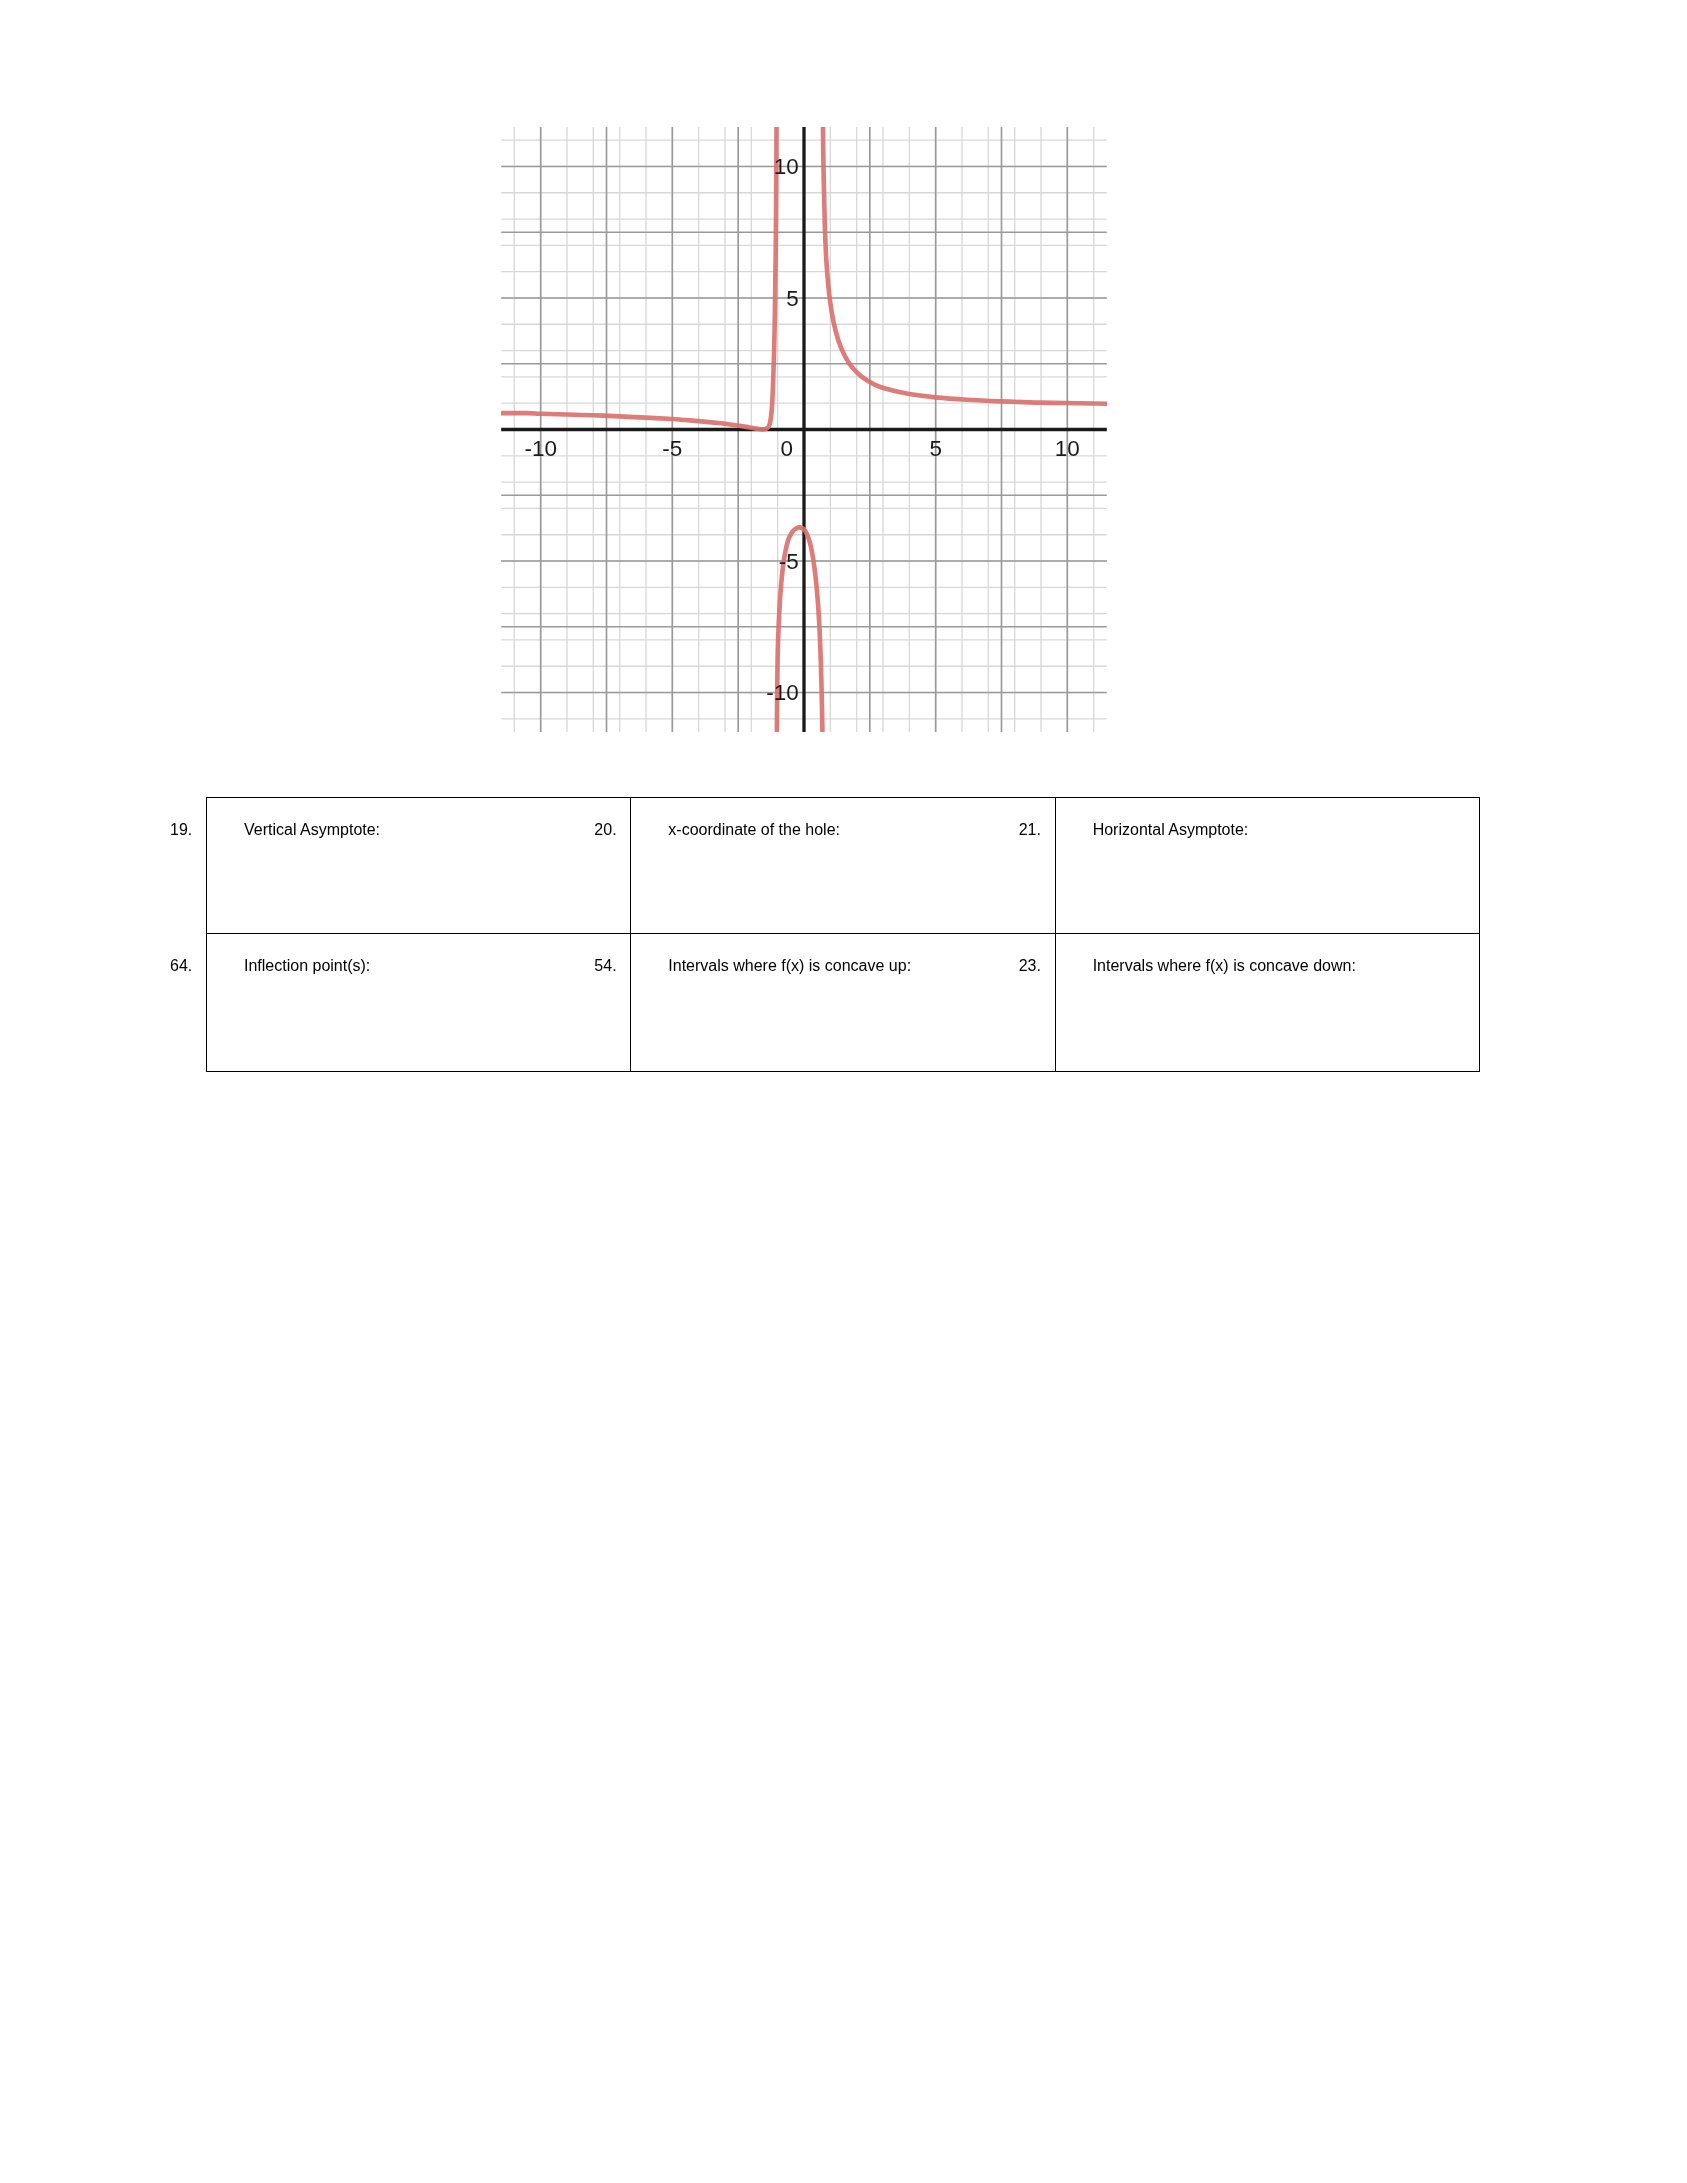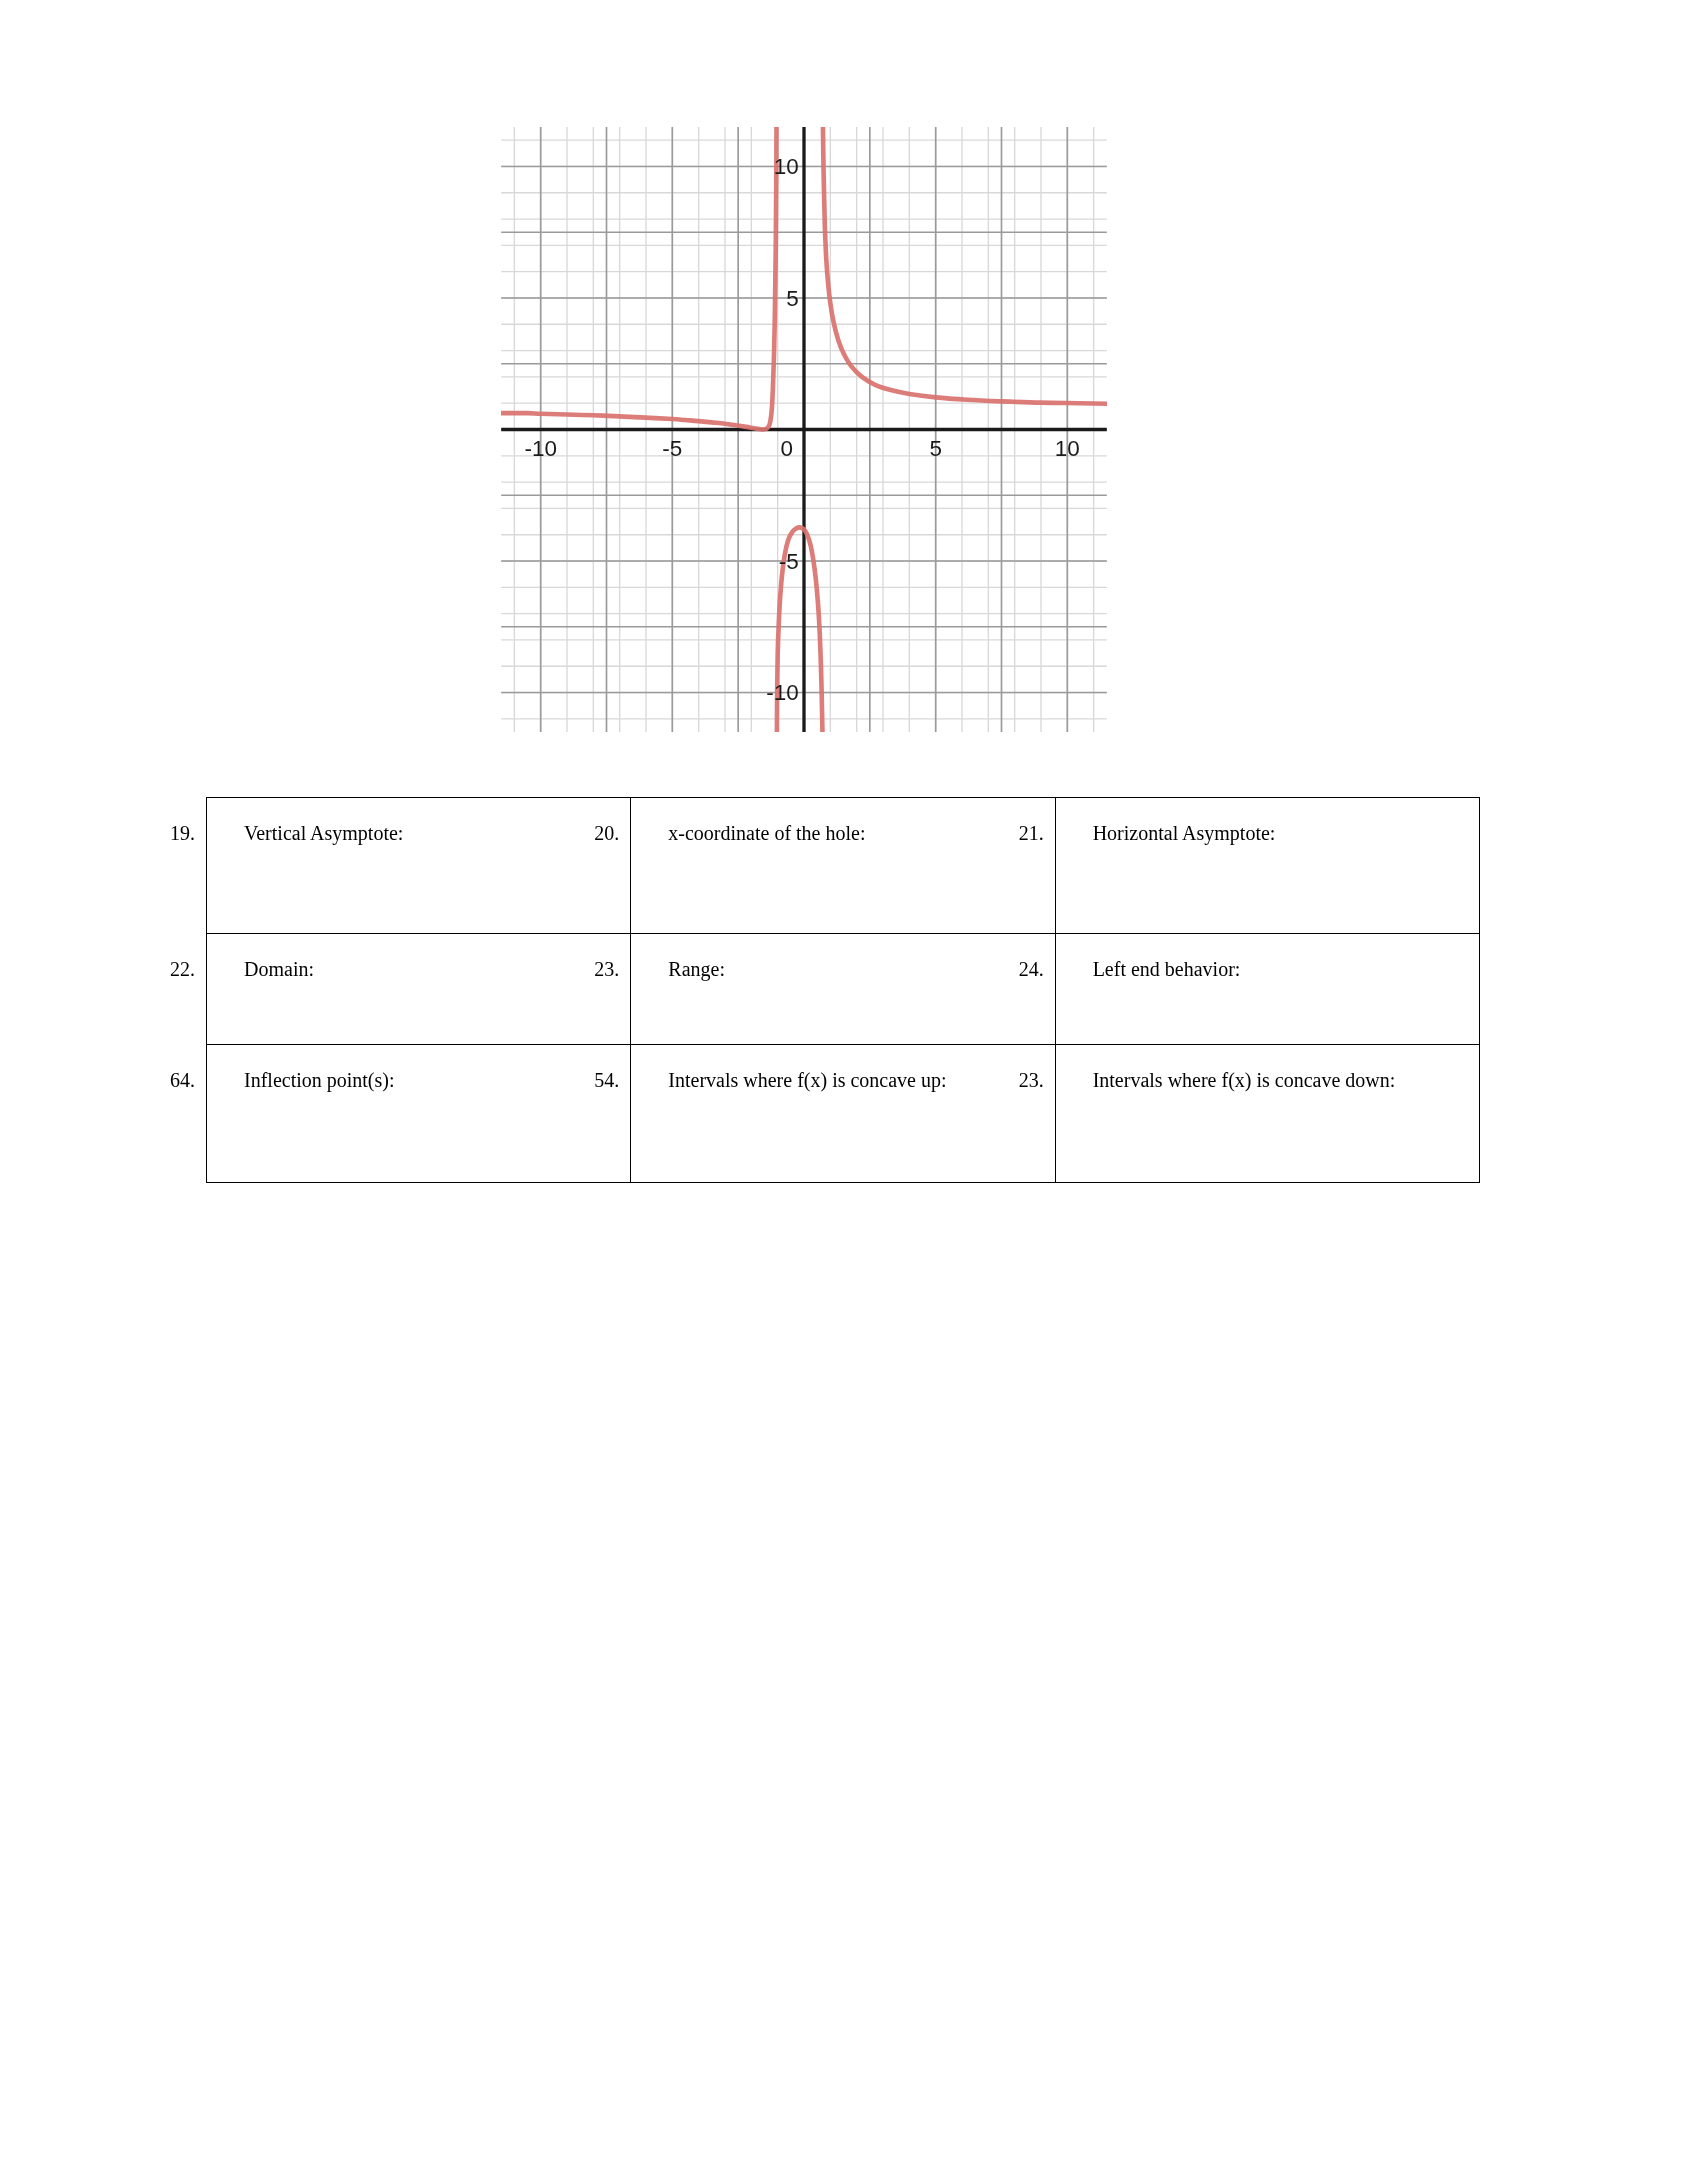--- a/index.html
+++ b/index.html
@@ -35,25 +35,25 @@
     border-collapse: collapse;
     table-layout: fixed;
   }
   #worksheet-table td {
     border: 1.3px solid #000000;
     vertical-align: top;
     padding: 0;
   }
   .cell-inner {
     padding: 18.5px 17px 17px 17px;
-    font-size: 20px;
+    font-size: 16px;
     line-height: 1.62;
     text-align: justify;
     text-justify: inter-word;
-    font-family: Liberation Serif, serif;
+    font-family: Liberation Sans, sans-serif;
     color: #000000;
   }
   .cell-inner .num {
     display: inline-block;
     width: 37px;
   }
   .cell-inner .txt {
     display: inline;
   }
   
@@ -172,37 +172,20 @@
           <span class="num">20.</span><span class="txt">x-coordinate of the hole:</span>
         </div>
       </td>
       <td>
         <div class="cell-inner hang">
           <span class="num">21.</span><span class="txt">Horizontal Asymptote:</span>
         </div>
       </td>
     </tr>
 
-    <tr class="r-mid">
-      <td>
-        <div class="cell-inner hang">
-          <span class="num">22.</span><span class="txt">Domain:</span>
-        </div>
-      </td>
-      <td>
-        <div class="cell-inner hang">
-          <span class="num">23.</span><span class="txt">Range:</span>
-        </div>
-      </td>
-      <td>
-        <div class="cell-inner hang">
-          <span class="num">24.</span><span class="txt">Left end behavior:</span>
-        </div>
-      </td>
-    </tr>
 
 
 
 
     <tr class="r-big">
       <td>
         <div class="cell-inner hang">
           <span class="num">64.</span><span class="txt">Inflection point(s):</span>
         </div>
       </td>

